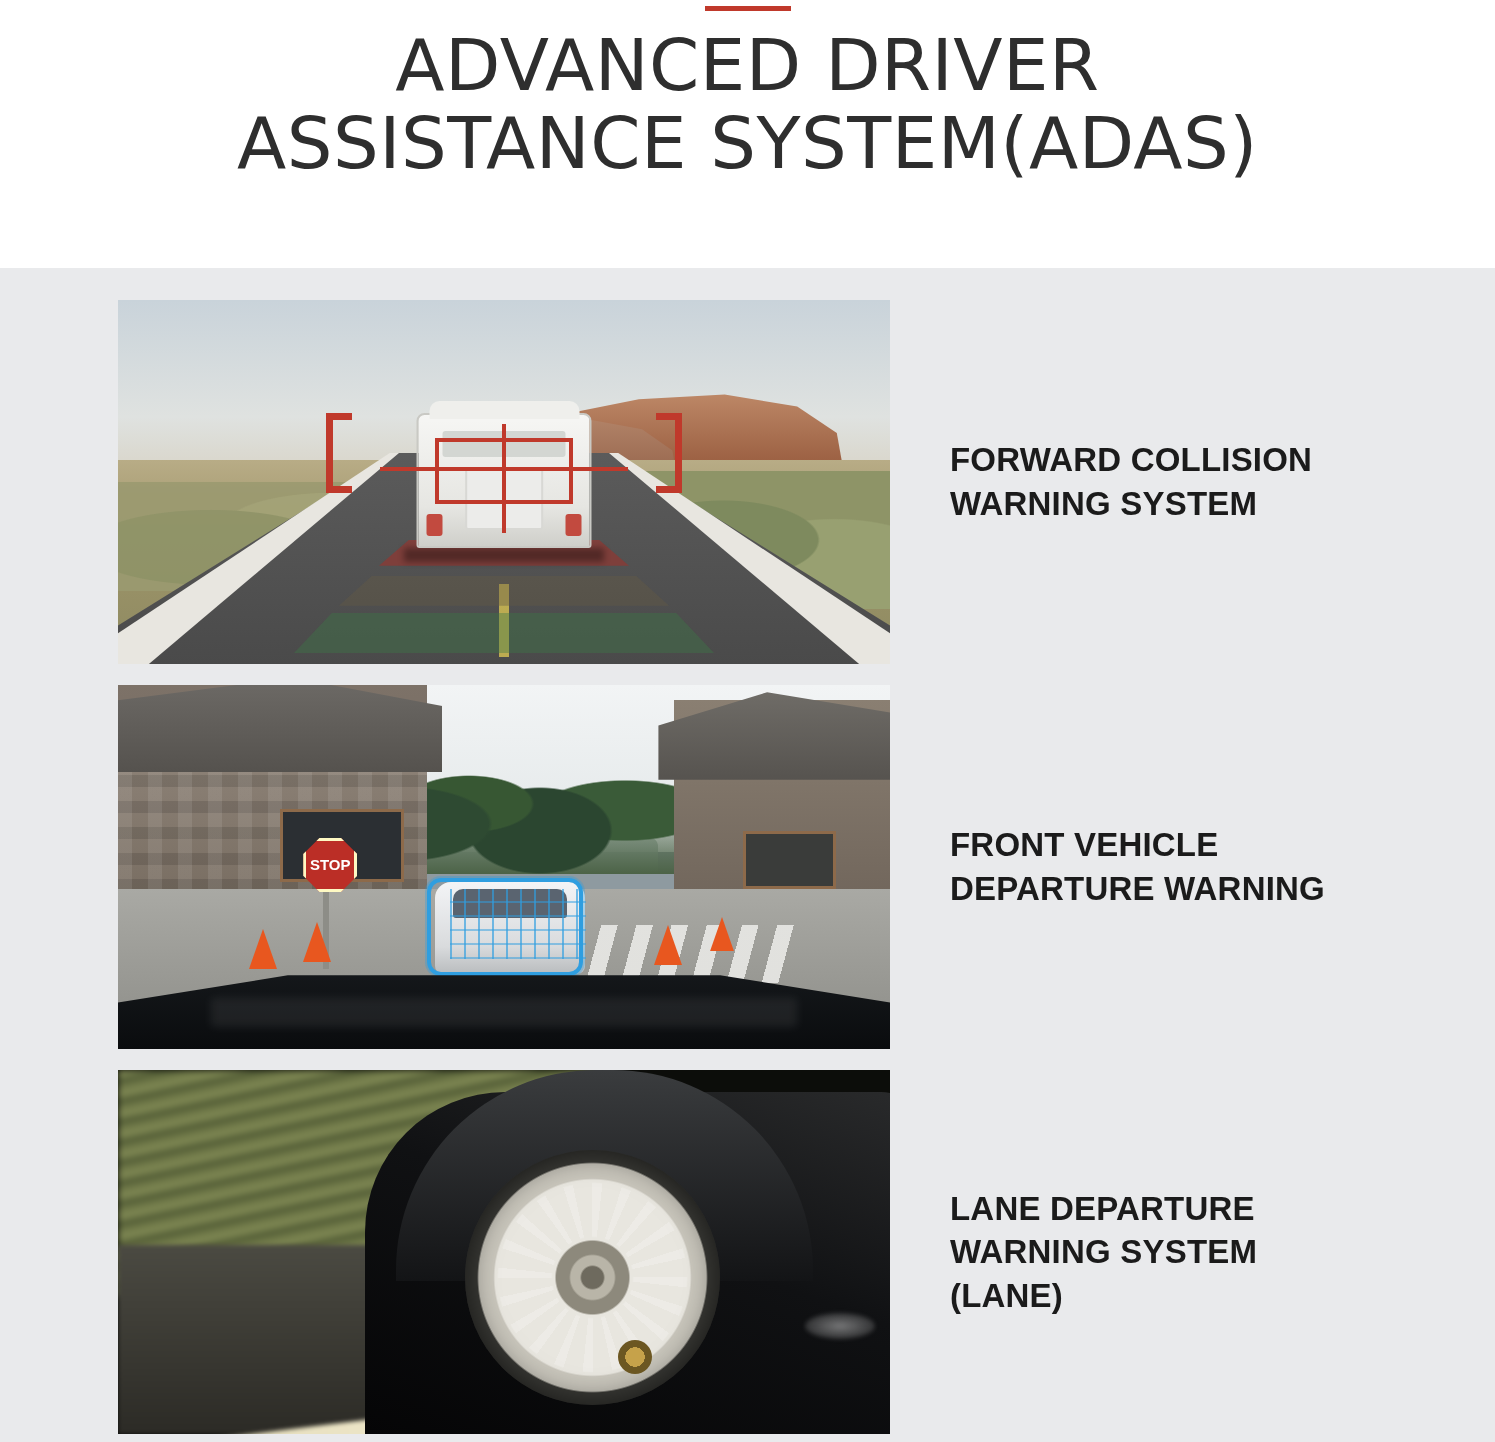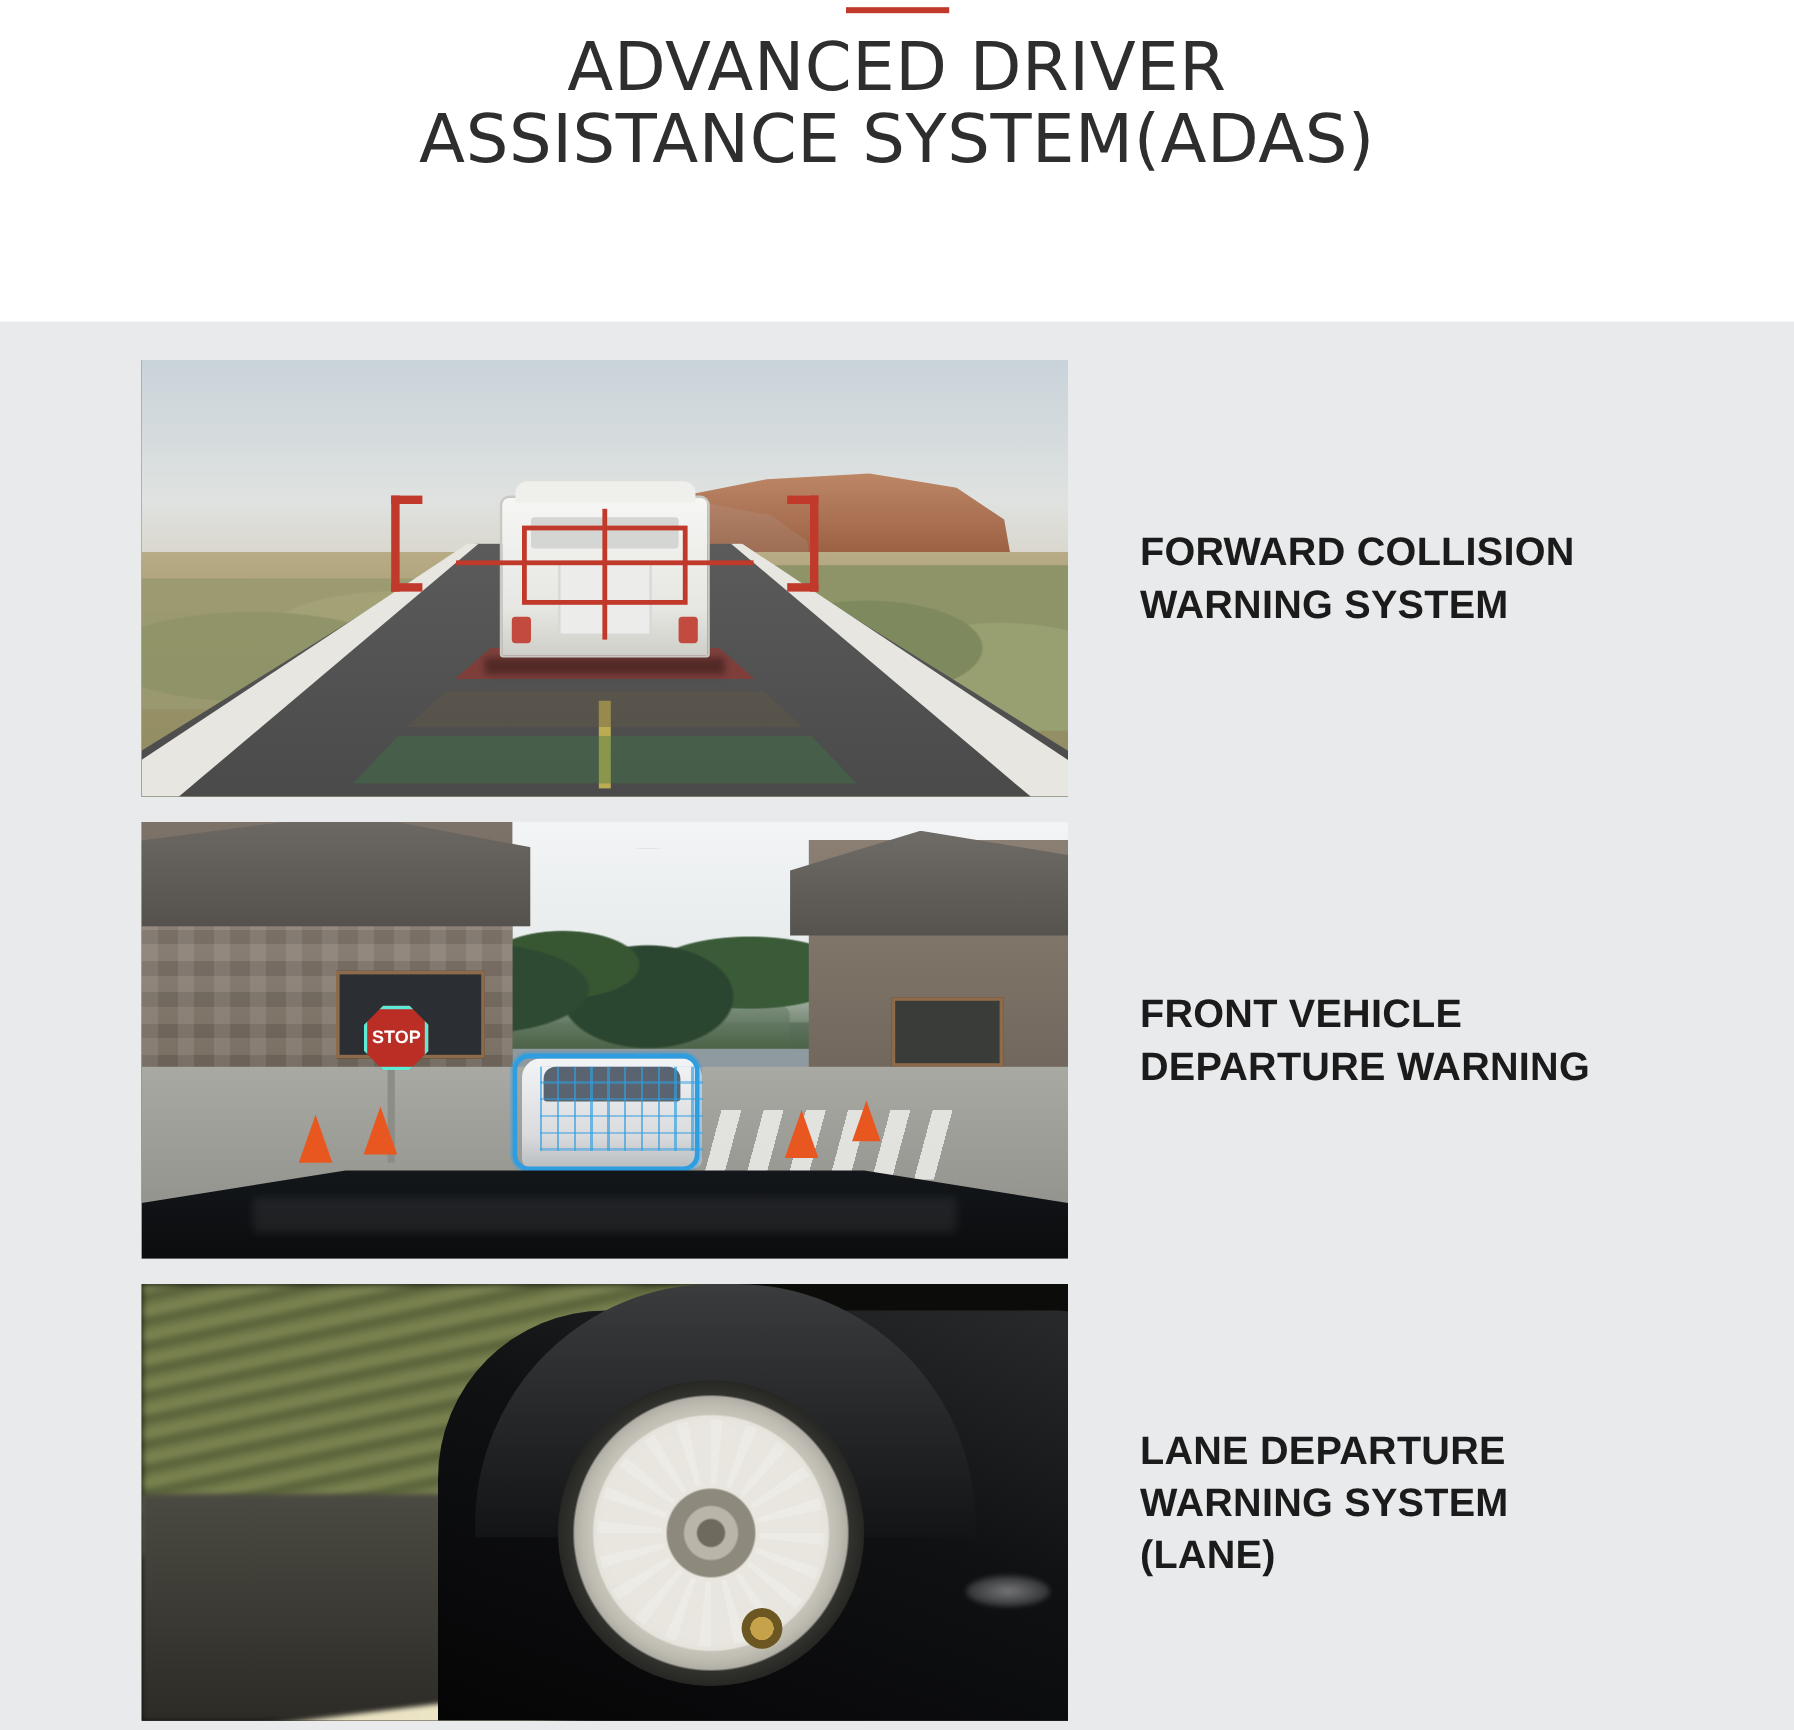--- a/index.html
+++ b/index.html
@@ -25,21 +25,21 @@
   }
   .accent-rule {
     width: 86px;
     height: 5px;
     background: #c0392b;
     margin-top: 6px;
     margin-bottom: 16px;
   }
   .title {
     text-align: center;
-    font-size: 56px;
+    font-size: 72px;
     line-height: 1.08;
     font-weight: 400;
     color: #2e2e2e;
     letter-spacing: 0.5px;
     font-family: "DejaVu Sans", sans-serif;
     padding: 0 40px;
   }
   .title .line { display: block; }
 
   
@@ -275,21 +275,21 @@
     position: absolute; left: 43%; top: 56%; width: 136px; height: 70px;
     background:
       repeating-linear-gradient(90deg, rgba(47,158,224,.65) 0 2px, transparent 2px 14px),
       repeating-linear-gradient(0deg, rgba(47,158,224,.5) 0 2px, transparent 2px 14px);
   }
   .s2-stop {
     position: absolute; left: 24%; top: 42%; width: 54px; height: 54px;
     background: #bb2e26; color: #fff; font-size: 15px; font-weight: 700;
     display: flex; align-items: center; justify-content: center;
     clip-path: polygon(30% 0%, 70% 0%, 100% 30%, 100% 70%, 70% 100%, 30% 100%, 0% 70%, 0% 30%);
-    border: 3px solid #5eead4;
+    border: 3px solid #fef9c3;
   }
   .s2-stop-pole {
     position: absolute; left: 26.5%; top: 56%; width: 6px; height: 22%;
     background: #8d8d87;
   }
   .s2-cone-1, .s2-cone-2, .s2-cone-3, .s2-cone-4 {
     position: absolute; width: 0; height: 0;
     border-left: 14px solid transparent; border-right: 14px solid transparent;
     border-bottom: 40px solid #e8571f;
   }

